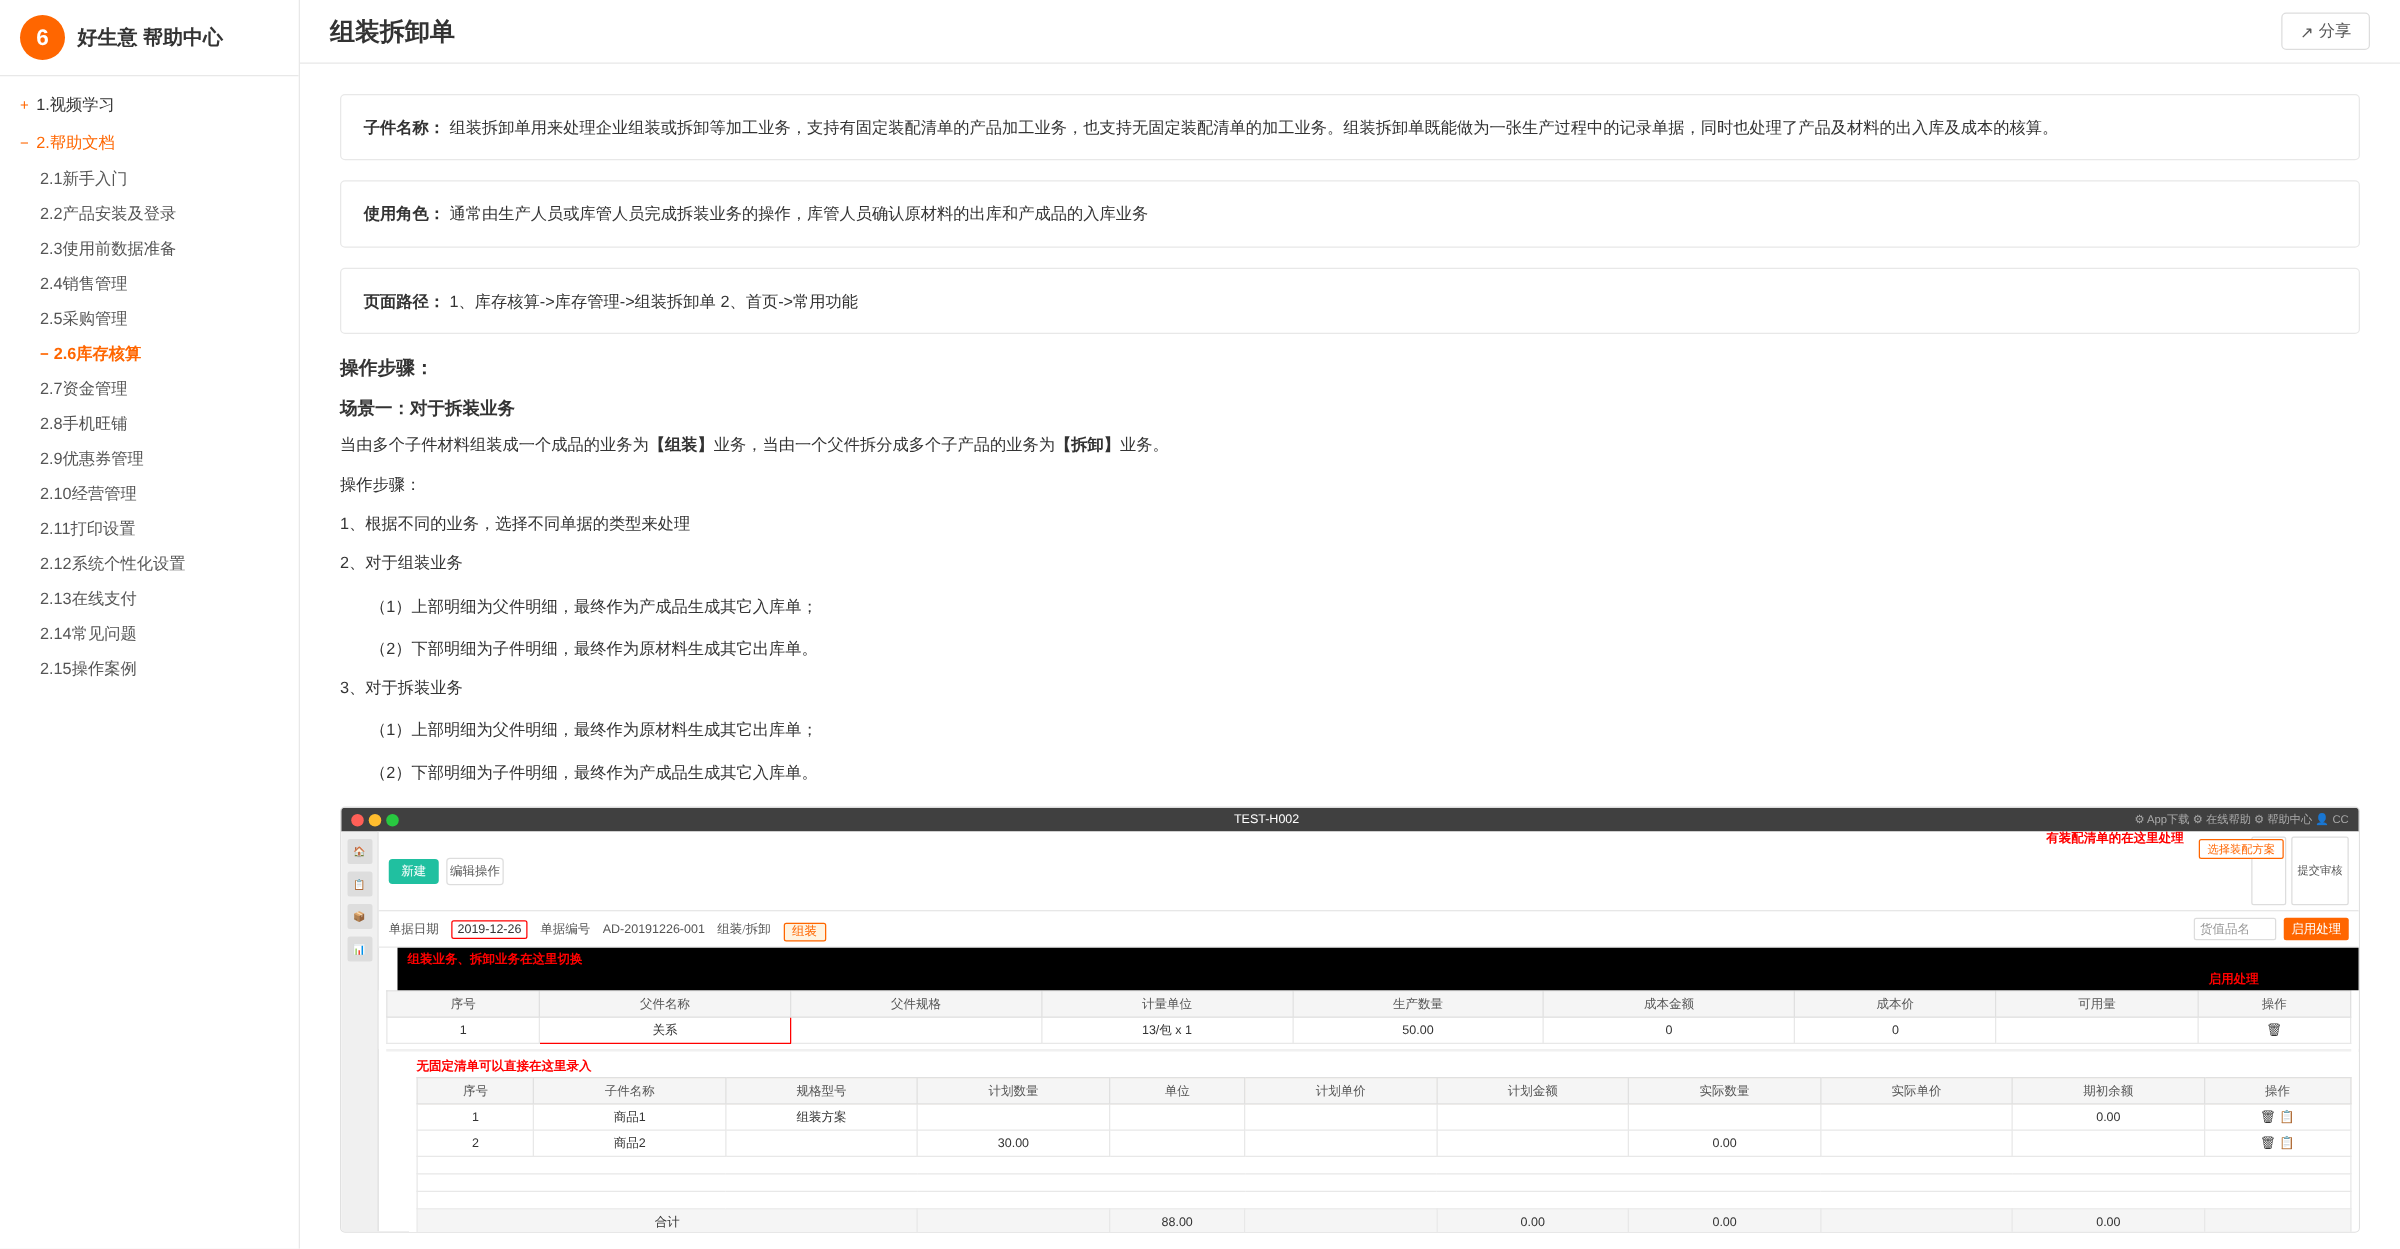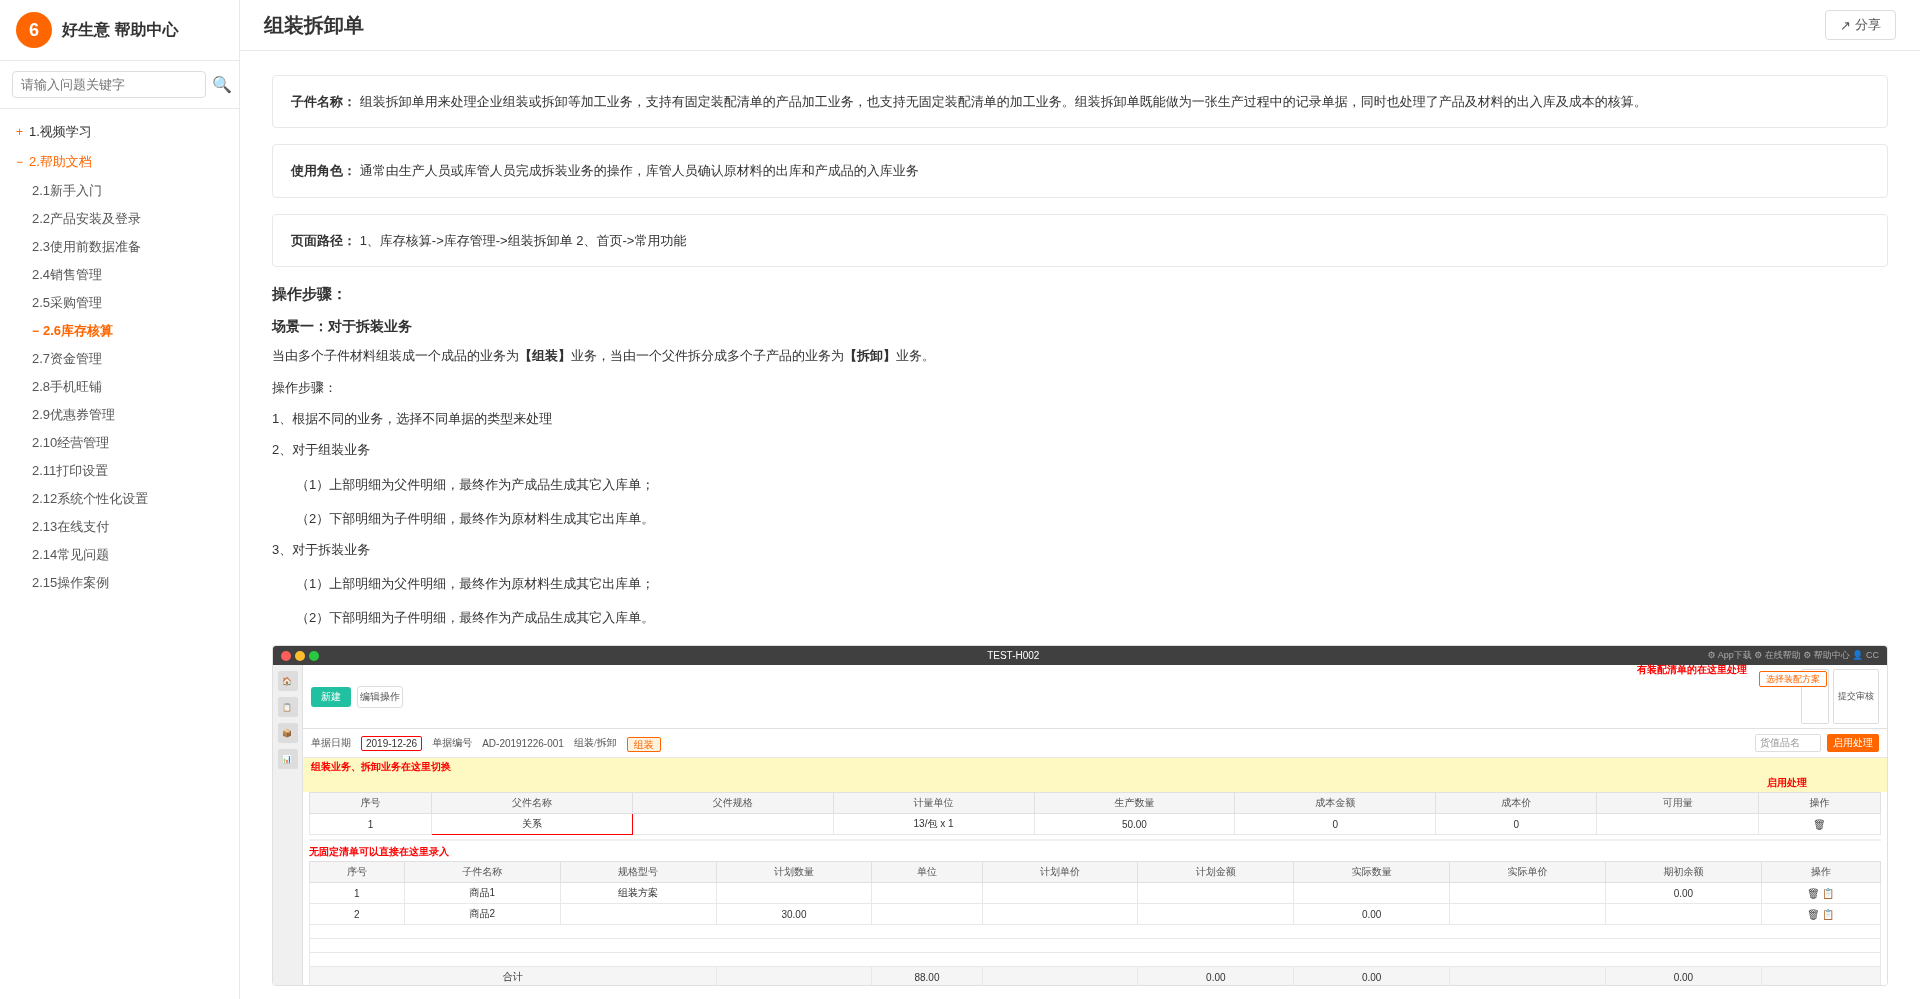--- a/index.html
+++ b/index.html
@@ -70,24 +70,20 @@
     .mock-main-body { flex: 1; display: flex; flex-direction: column; }
   </style>
 </head>
 <body>
 
 <div class="sidebar">
   <div class="sidebar-header">
     <div class="logo-circle">6</div>
     <span class="logo-text">好生意 帮助中心</span>
   </div>
-  <div class="sidebar-search">
-    <input type="text" placeholder="请输入问题关键字" style="">
-    <button class="search-icon-btn">🔍</button>
-  </div>
   <div class="sidebar-nav">
 
     <div class="nav-category">
       <span class="plus-icon">+</span>
       <span>1.视频学习</span>
     </div>
 
     <div class="nav-category active">
       <span class="minus-icon">−</span>
       <span>2.帮助文档</span>
@@ -219,21 +215,21 @@
             <div style="position:relative;display:inline-block;">
               <span style="font-size:10px;background:#fff3e0;border:1px solid #f60;padding:1px 6px;border-radius:2px;color:#f60;">组装</span>
             </div>
 
             <div style="margin-left:auto;display:flex;align-items:center;gap:6px;">
               <span style="font-size:10px;border:1px solid #ddd;padding:1px 20px 1px 4px;border-radius:2px;color:#999;">货值品名</span>
               <span style="font-size:10px;background:#f60;color:#fff;padding:2px 6px;border-radius:2px;">启用处理</span>
             </div>
           </div>
 
-          <div style="position:relative;background:#fef9c3;">
+          <div style="position:relative;background:#000000;margin-left:15px;">
 
             <div style="padding:2px 8px;font-size:10px;color:#f00;font-weight:bold;">组装业务、拆卸业务在这里切换</div>
 
             <div style="text-align:right;padding:0 80px 2px 0;font-size:10px;color:#f00;font-weight:bold;">启用处理</div>
           </div>
 
           <div style="padding:0 6px 4px;background:#fff;">
             <table class="mock-table">
               <thead>
                 <tr>
@@ -259,21 +255,21 @@
                   <td>0</td>
                   <td></td>
                   <td>🗑</td>
                 </tr>
               </tbody>
             </table>
           </div>
 
           <div style="background:#f0f0f0;height:2px;margin:0 6px;"></div>
 
-          <div style="padding:4px 6px;background:#fff;flex:1;overflow:auto;position:relative;">
+          <div style="padding:4px 6px;background:#fff;flex:1;overflow:auto;position:relative;margin-left:24px;">
 
             <div style="font-size:10px;color:#f00;font-weight:bold;margin-bottom:2px;">无固定清单可以直接在这里录入</div>
             <table class="mock-table">
               <thead>
                 <tr style="background:#fff3e0;">
                   <th>序号</th>
                   <th>子件名称</th>
                   <th>规格型号</th>
                   <th>计划数量</th>
                   <th>单位</th>

